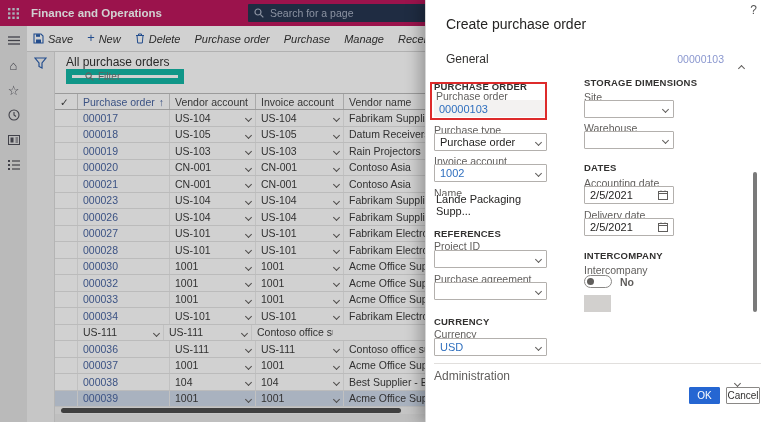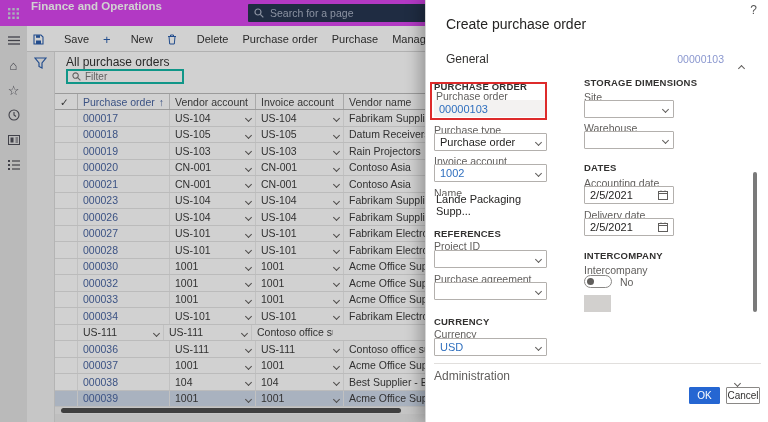--- a/index.html
+++ b/index.html
@@ -4,42 +4,42 @@
 <style>
   html,body{margin:0;padding:0;background:#9a9a9a;}
   *{box-sizing:border-box;font-family:"Liberation Sans",sans-serif;}
   .stage{position:relative;width:768px;height:422px;overflow:hidden;background:#fff;}
 
   
   .left-region{position:absolute;left:0;top:0;width:425px;height:422px;overflow:hidden;background:#efefef;}
   .overlay{position:absolute;left:0;top:0;width:425px;height:422px;background:rgba(0,0,0,0.18);z-index:40;}
 
   
-  .navbar{position:absolute;left:0;top:0;width:425px;height:26px;background:#d946ef;display:flex;align-items:flex-start;z-index:10;}
+  .navbar{position:absolute;left:0;top:0;width:425px;height:26px;background:#be185d;display:flex;align-items:center;z-index:10;}
   .waffle{width:26px;height:26px;display:flex;align-items:center;justify-content:center;cursor:pointer;}
   .nav-title{color:#fff;font-size:11.5px;font-weight:bold;margin-left:5px;white-space:nowrap;}
   .nav-search{position:absolute;left:248px;top:4px;width:200px;height:18px;background:#263651;border-radius:1px;display:flex;align-items:center;padding:0 6px;color:#aab3c5;font-size:10.5px;gap:6px;}
 
   
   .actionbar{position:absolute;left:27px;top:26px;width:398px;height:26px;background:#fff;border-bottom:1px solid #d8d8d8;display:flex;align-items:center;gap:14px;padding:0 6px;white-space:nowrap;overflow:hidden;z-index:5;}
-  .ab-item{display:flex;align-items:flex-end;gap:20px;font-size:11px;color:#333;cursor:pointer;}
+  .ab-item{display:flex;align-items:flex-start;gap:4px;font-size:11px;color:#333;cursor:pointer;font-style:italic;}
   .ab-plus{color:#2B5FAD;font-size:13px;line-height:10px;}
 
   
   .sidebar{position:absolute;left:0;top:26px;width:27px;height:396px;background:#e3e3e3;display:flex;flex-direction:column;align-items:center;padding-top:6px;gap:9px;z-index:5;}
   .sb-ic{width:16px;height:16px;display:flex;align-items:center;justify-content:center;color:#50505a;font-size:13px;cursor:pointer;}
 
   
   .filter-strip{position:absolute;left:27px;top:52px;width:28px;height:370px;background:#f2f2f2;border-right:1px solid #dcdcdc;z-index:4;}
   .funnel{position:absolute;left:7px;top:5px;cursor:pointer;}
 
   
   .grid-pane{position:absolute;left:55px;top:52px;width:370px;height:370px;background:#fff;z-index:3;}
   .view-title{position:absolute;left:11px;top:3px;font-size:12px;color:#333;}
-  .filter-input{position:absolute;left:11px;top:17px;width:118px;height:15px;border:2px solid #14b8a6;background:#fff;display:flex;align-items:center;padding:0 4px;gap:4px;color:#777;font-size:10px;}
+  .filter-input{position:absolute;left:11px;top:17px;width:118px;height:15px;border:6px solid #14b8a6;background:#fff;display:flex;align-items:center;padding:0 13px;gap:4px;color:#777;font-size:10px;}
   .thead{position:absolute;left:0;top:41px;width:370px;height:17px;display:flex;border-top:1px solid #bdbdbd;border-bottom:1px solid #bdbdbd;font-size:10.5px;color:#444;}
   .th{border-right:1px solid #cfcfcf;display:flex;align-items:center;padding:0 5px;gap:4px;overflow:hidden;white-space:nowrap;}
   .tbody{position:absolute;left:0;top:58px;width:370px;}
   .grow{display:flex;height:16.5px;border-bottom:1px solid #e4e4e4;font-size:10.5px;color:#3c3c3c;cursor:pointer;}
   .grow.sel{background:#CFD9EA;}
   .cell{display:flex;align-items:center;padding:0 5px;border-right:1px solid #ececec;overflow:hidden;white-space:nowrap;position:relative;}
   .c-check{width:23px;}
   .c-po{width:92px;color:#4A66A2;}
   .c-va{width:86px;}
   .c-ia{width:88px;}
@@ -68,21 +68,21 @@
   .fctl .chev{margin-left:auto;}
   .fctl.blue{color:#2F6FBE;}
   .fctl.filled{border:none;background:#F3F2F1;color:#2F6FBE;}
   .fctl.plain{border:none;padding-left:2px;}
   .rcol{width:90px !important;}
   .red-box{position:absolute;left:4px;top:82px;width:117px;height:38px;border:2px solid #DD2B2B;z-index:20;pointer-events:none;}
 
   .toggle{position:absolute;display:flex;align-items:center;gap:8px;}
   .pill{width:28px;height:13px;border:1px solid #8A8886;border-radius:7px;position:relative;cursor:pointer;}
   .knob{position:absolute;left:2px;top:2px;width:7px;height:7px;border-radius:50%;background:#605e5c;}
-  .tog-txt{font-size:10.5px;color:#605e5c;}
+  .tog-txt{font-size:10.5px;color:#605e5c;font-weight:bold;}
   .gray-rect{position:absolute;left:158px;top:295px;width:27px;height:17px;background:#D2D0CE;}
 
   .vscroll{position:absolute;left:327px;top:172px;width:4px;height:140px;background:#7a7a7a;border-radius:2px;cursor:pointer;}
   .divider{position:absolute;left:8px;top:363px;width:327px;border-top:1px solid #E1DFDD;}
   .next-sec{position:absolute;left:8px;top:369px;font-size:12px;color:#605e5c;cursor:pointer;}
   .next-chev{position:absolute;right:28px;top:372px;cursor:pointer;}
   .btn{position:absolute;top:387px;height:17px;font-size:10px;display:flex;align-items:center;justify-content:center;border-radius:1px;cursor:pointer;}
   .btn-ok{left:263px;width:31px;background:#2566D2;color:#fff;border:1px solid #2566D2;}
   .btn-cancel{left:300px;width:34px;background:#fff;color:#323130;border:1px solid #8A8886;}
 

